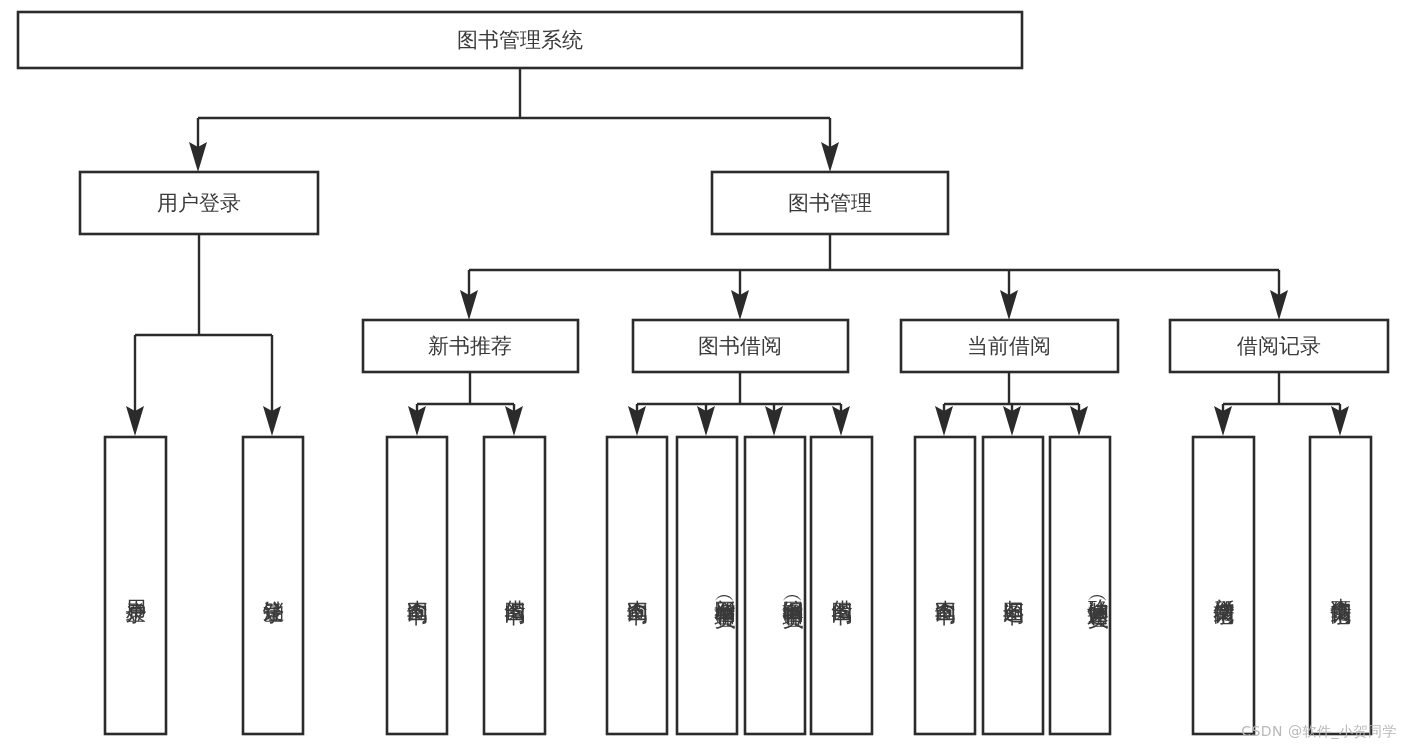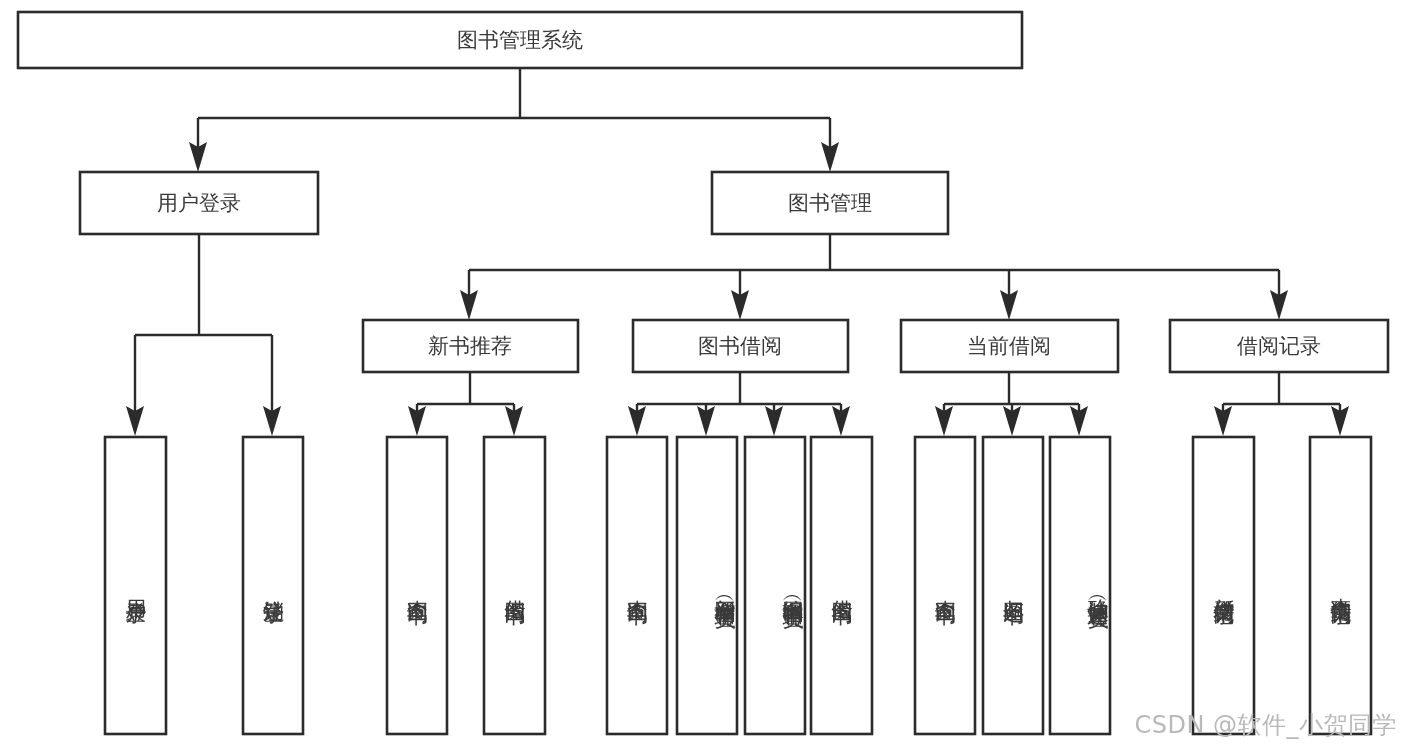--- a/index.html
+++ b/index.html
@@ -61,21 +61,21 @@
     letter-spacing: 1.5px;
     text-align: center;
     white-space: nowrap;
     user-select: none;
   }
   .watermark {
     position: absolute;
     right: 8px;
     bottom: 6px;
     font-family: "DejaVu Sans", "Liberation Sans", sans-serif;
-    font-size: 24px;
+    font-size: 14px;
     color: #b9b9b9;
     letter-spacing: 0.5px;
     white-space: nowrap;
   }
 </style>
 </head>
 <body>
 
 <div id="diagram-root">
 

